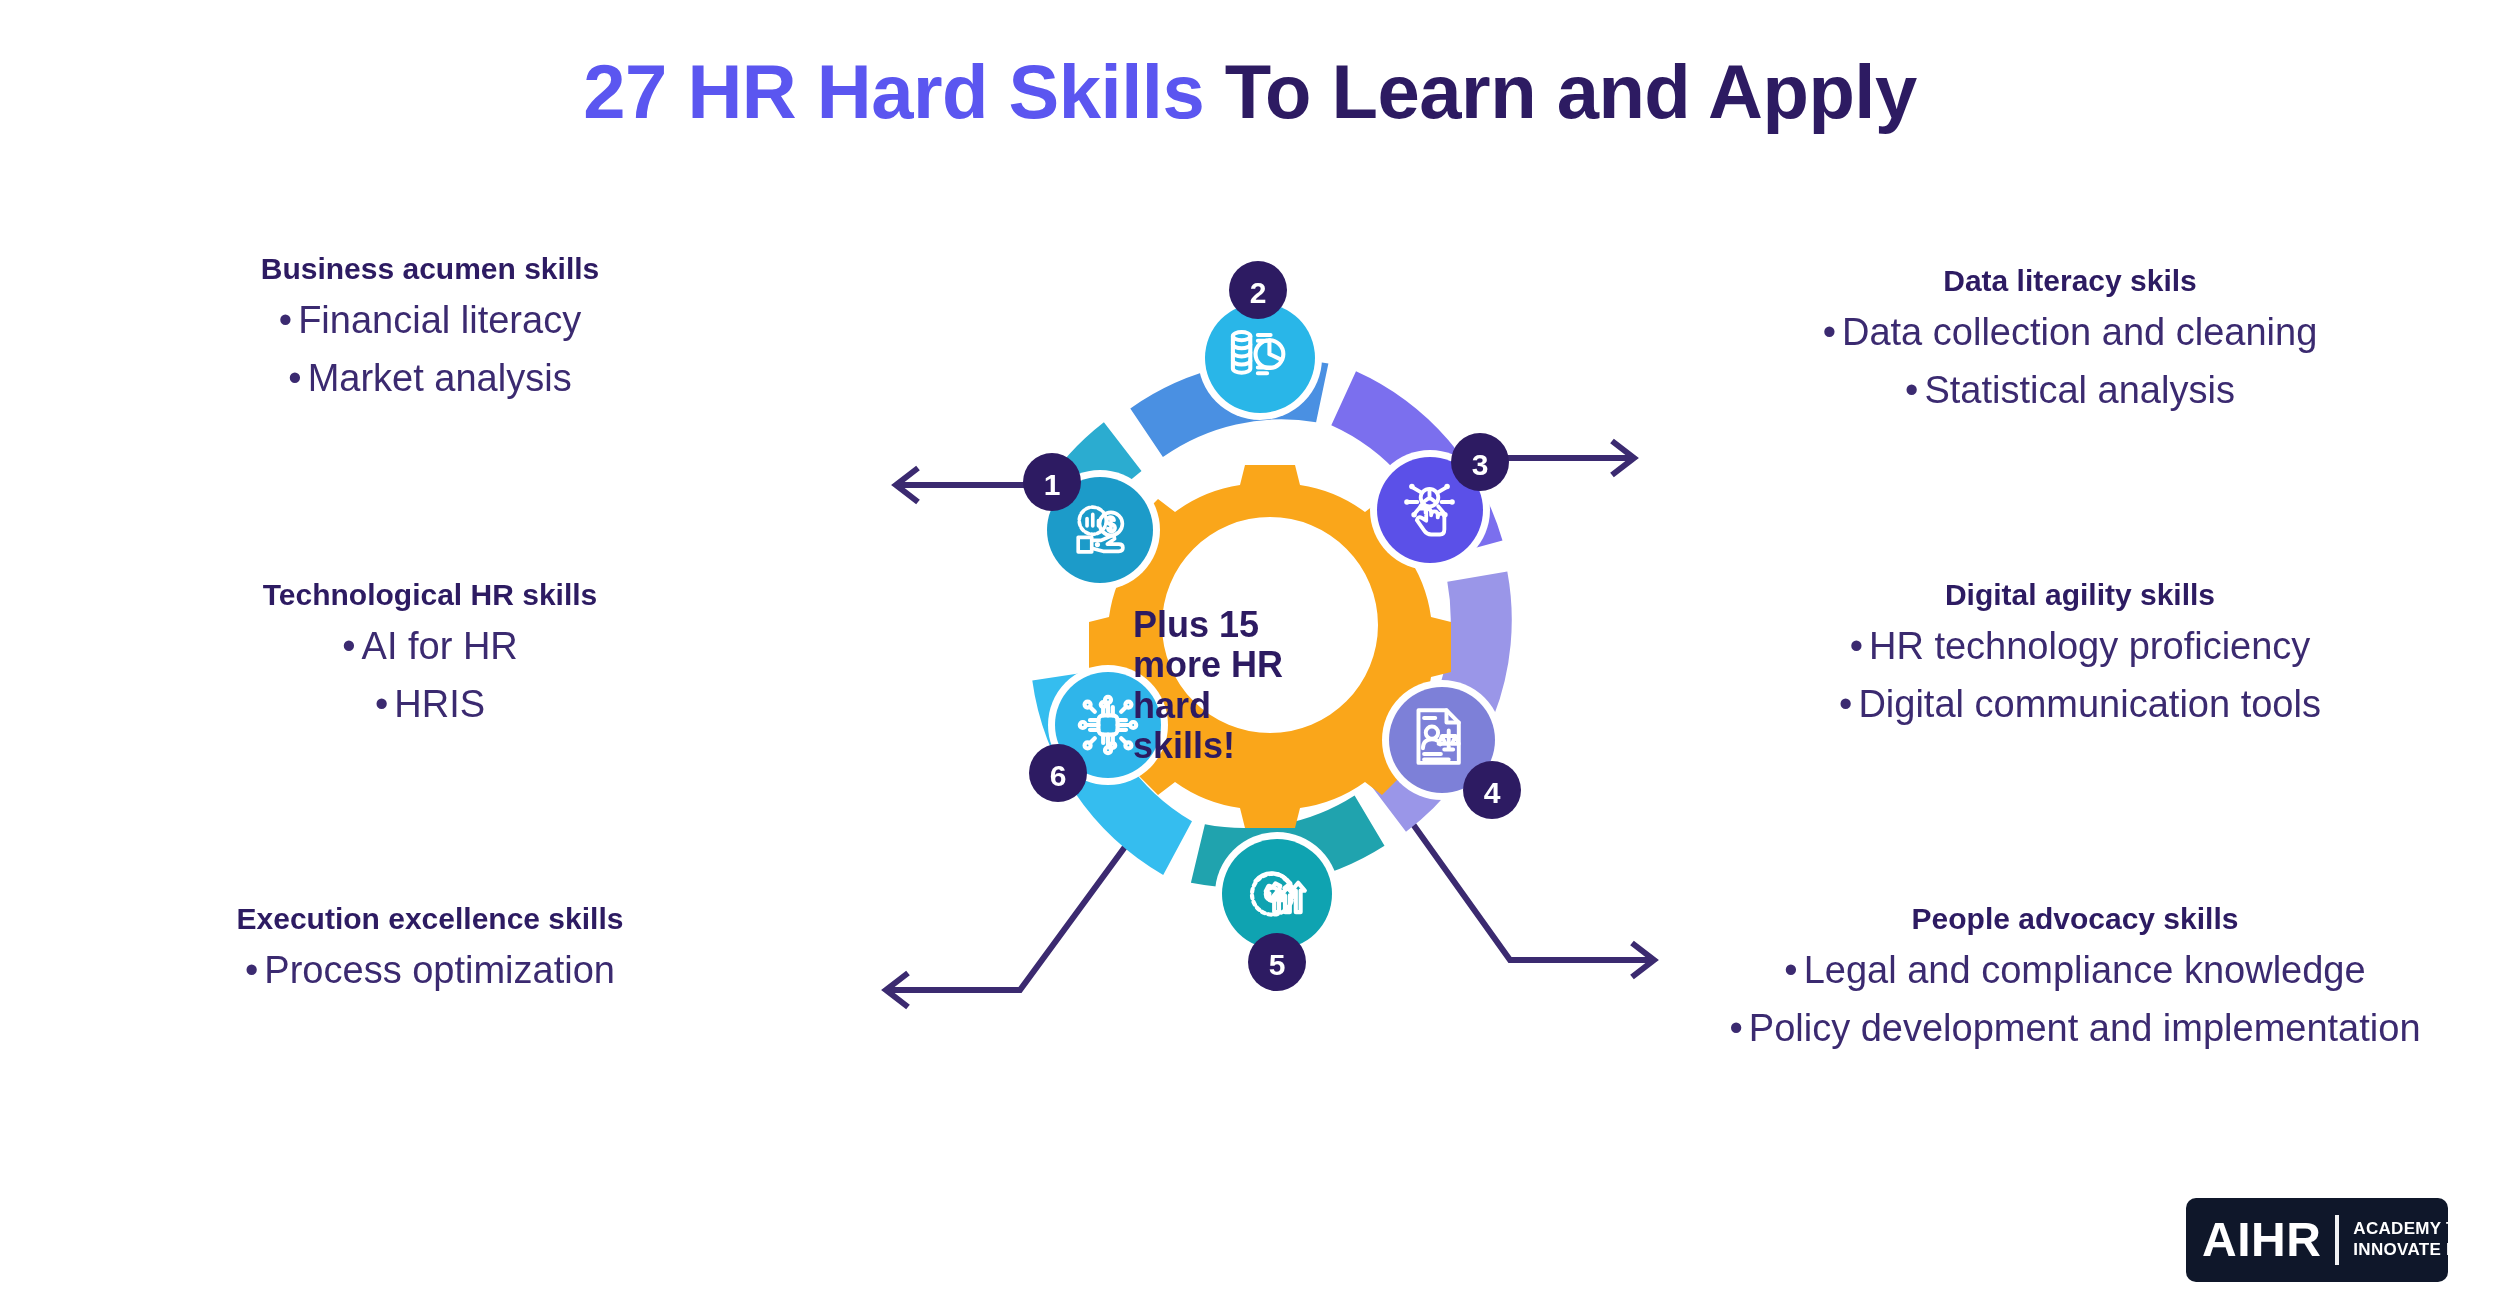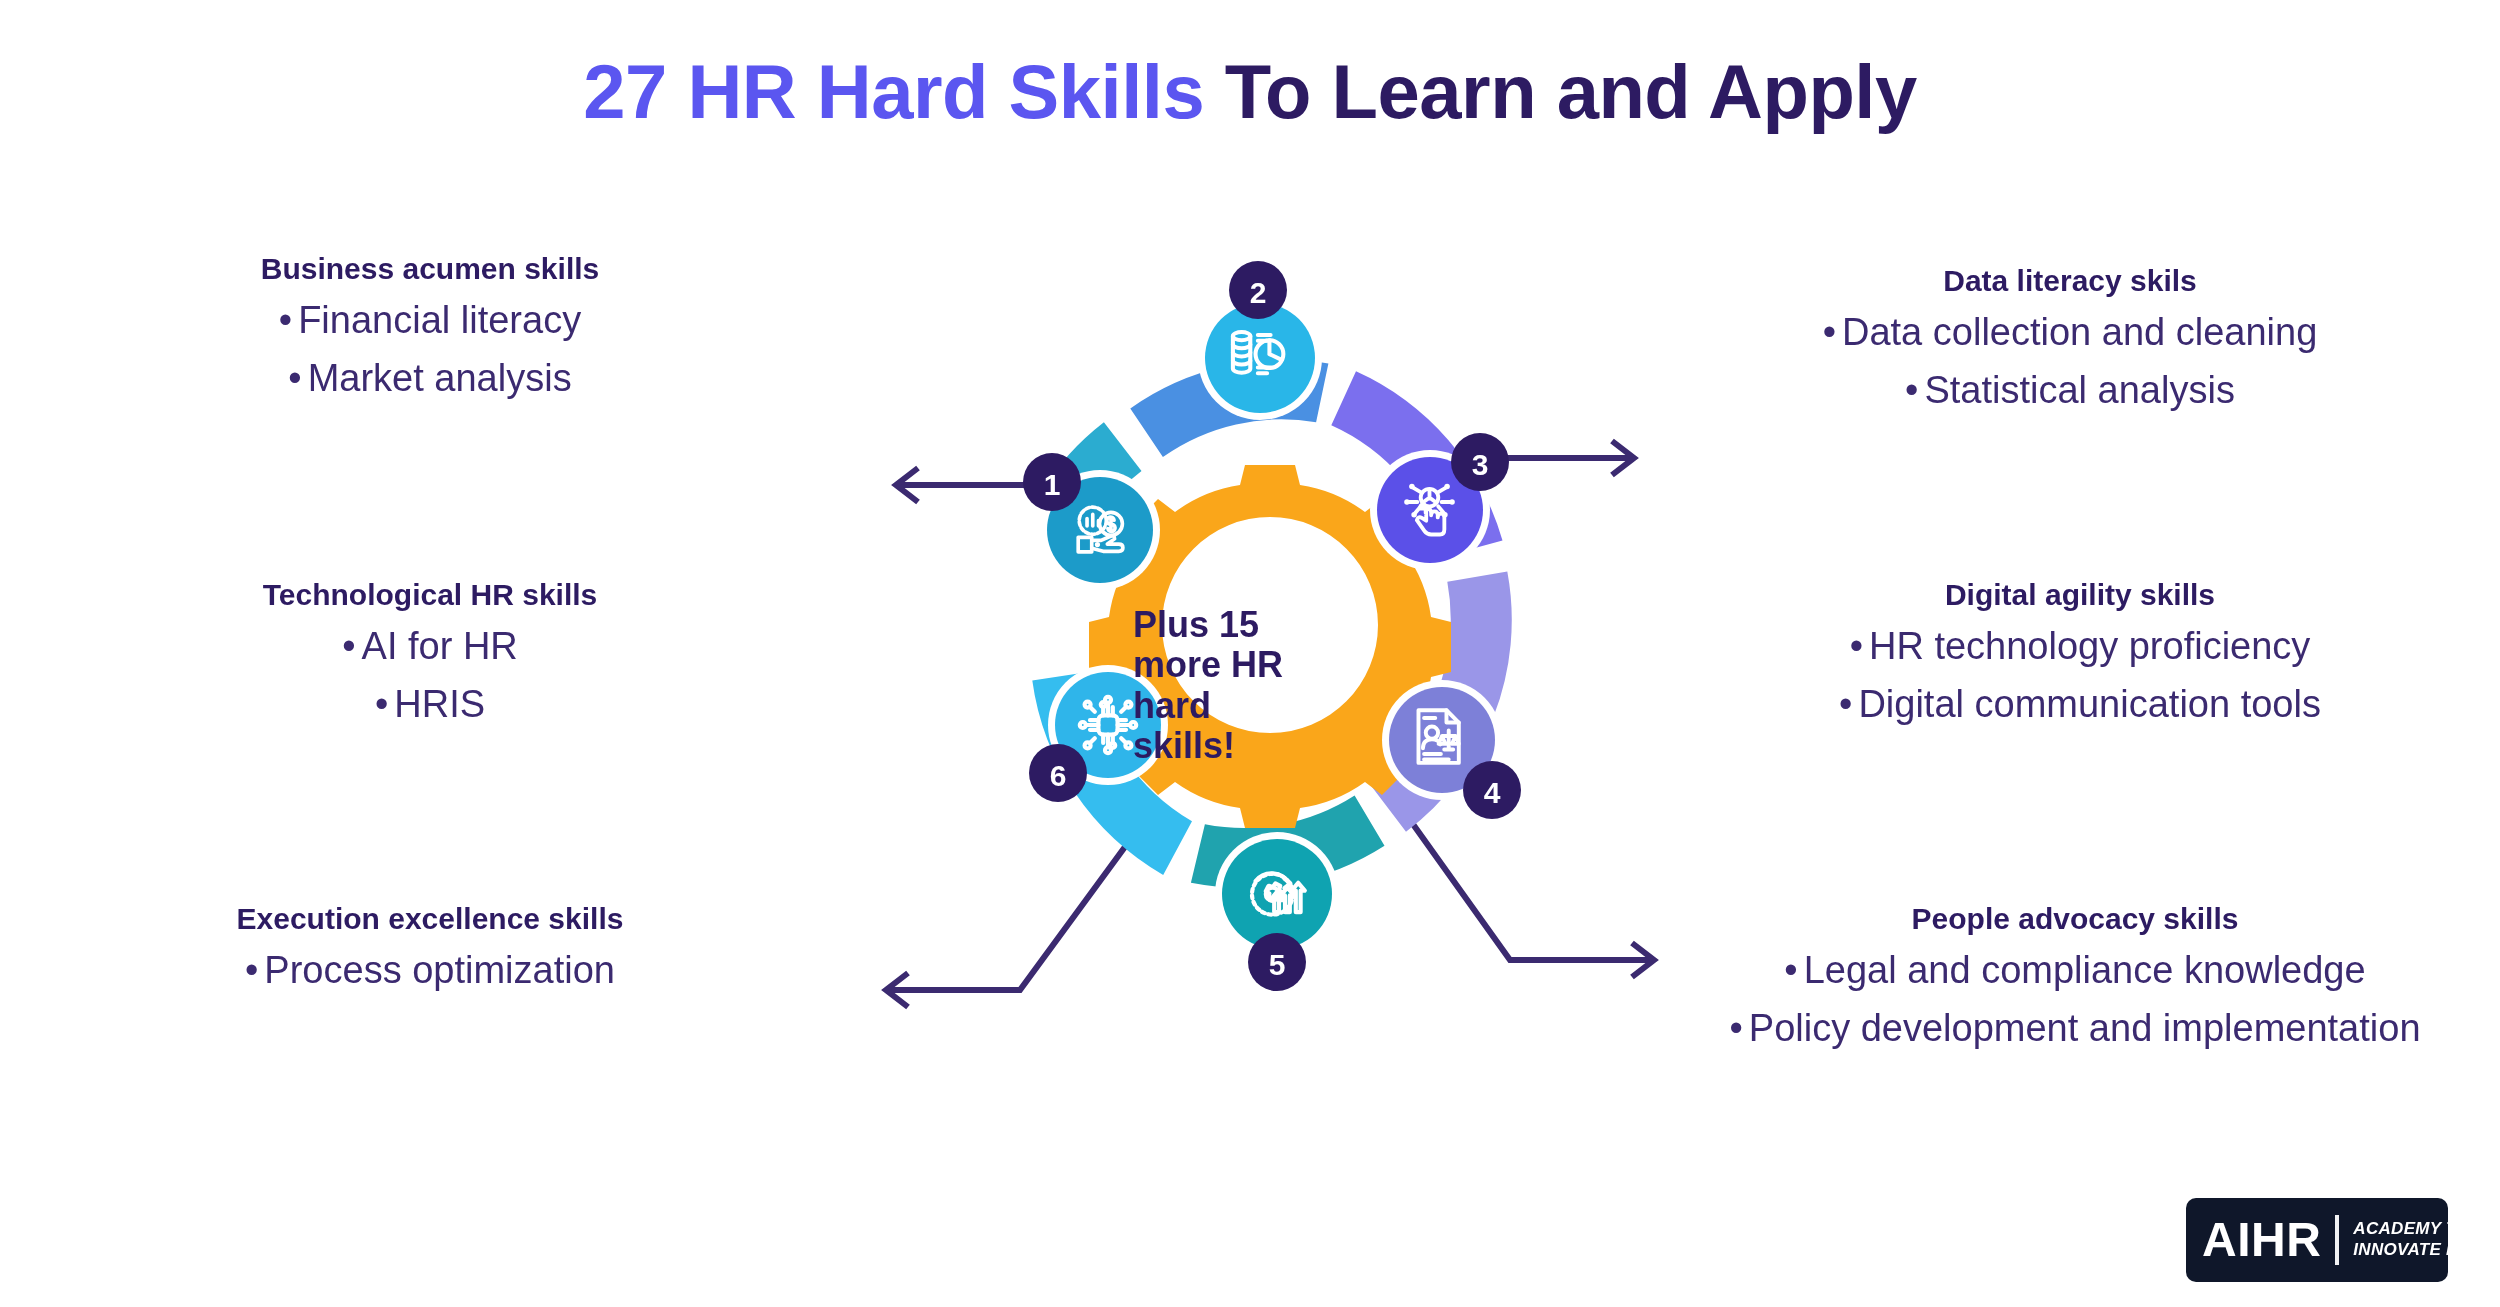--- a/index.html
+++ b/index.html
@@ -90,21 +90,20 @@
     letter-spacing:0.5px;line-height:1;
   }
   #logo .divider{
     width:4px;height:50px;background:#ffffff;
     margin:0 14px;flex:0 0 auto;opacity:.95;
   }
   #logo .tag{
     color:#ffffff;font-size:17px;font-weight:bold;
     line-height:1.22;letter-spacing:0.3px;
     white-space:nowrap;
-    font-style:italic;
   }
 </style>
 </head>
 <body>
 
 <div class="canvas">
 
   <div class="title">
     <span class="accent">27 HR Hard Skills</span><span class="plain"> To Learn and Apply</span>
   </div>

